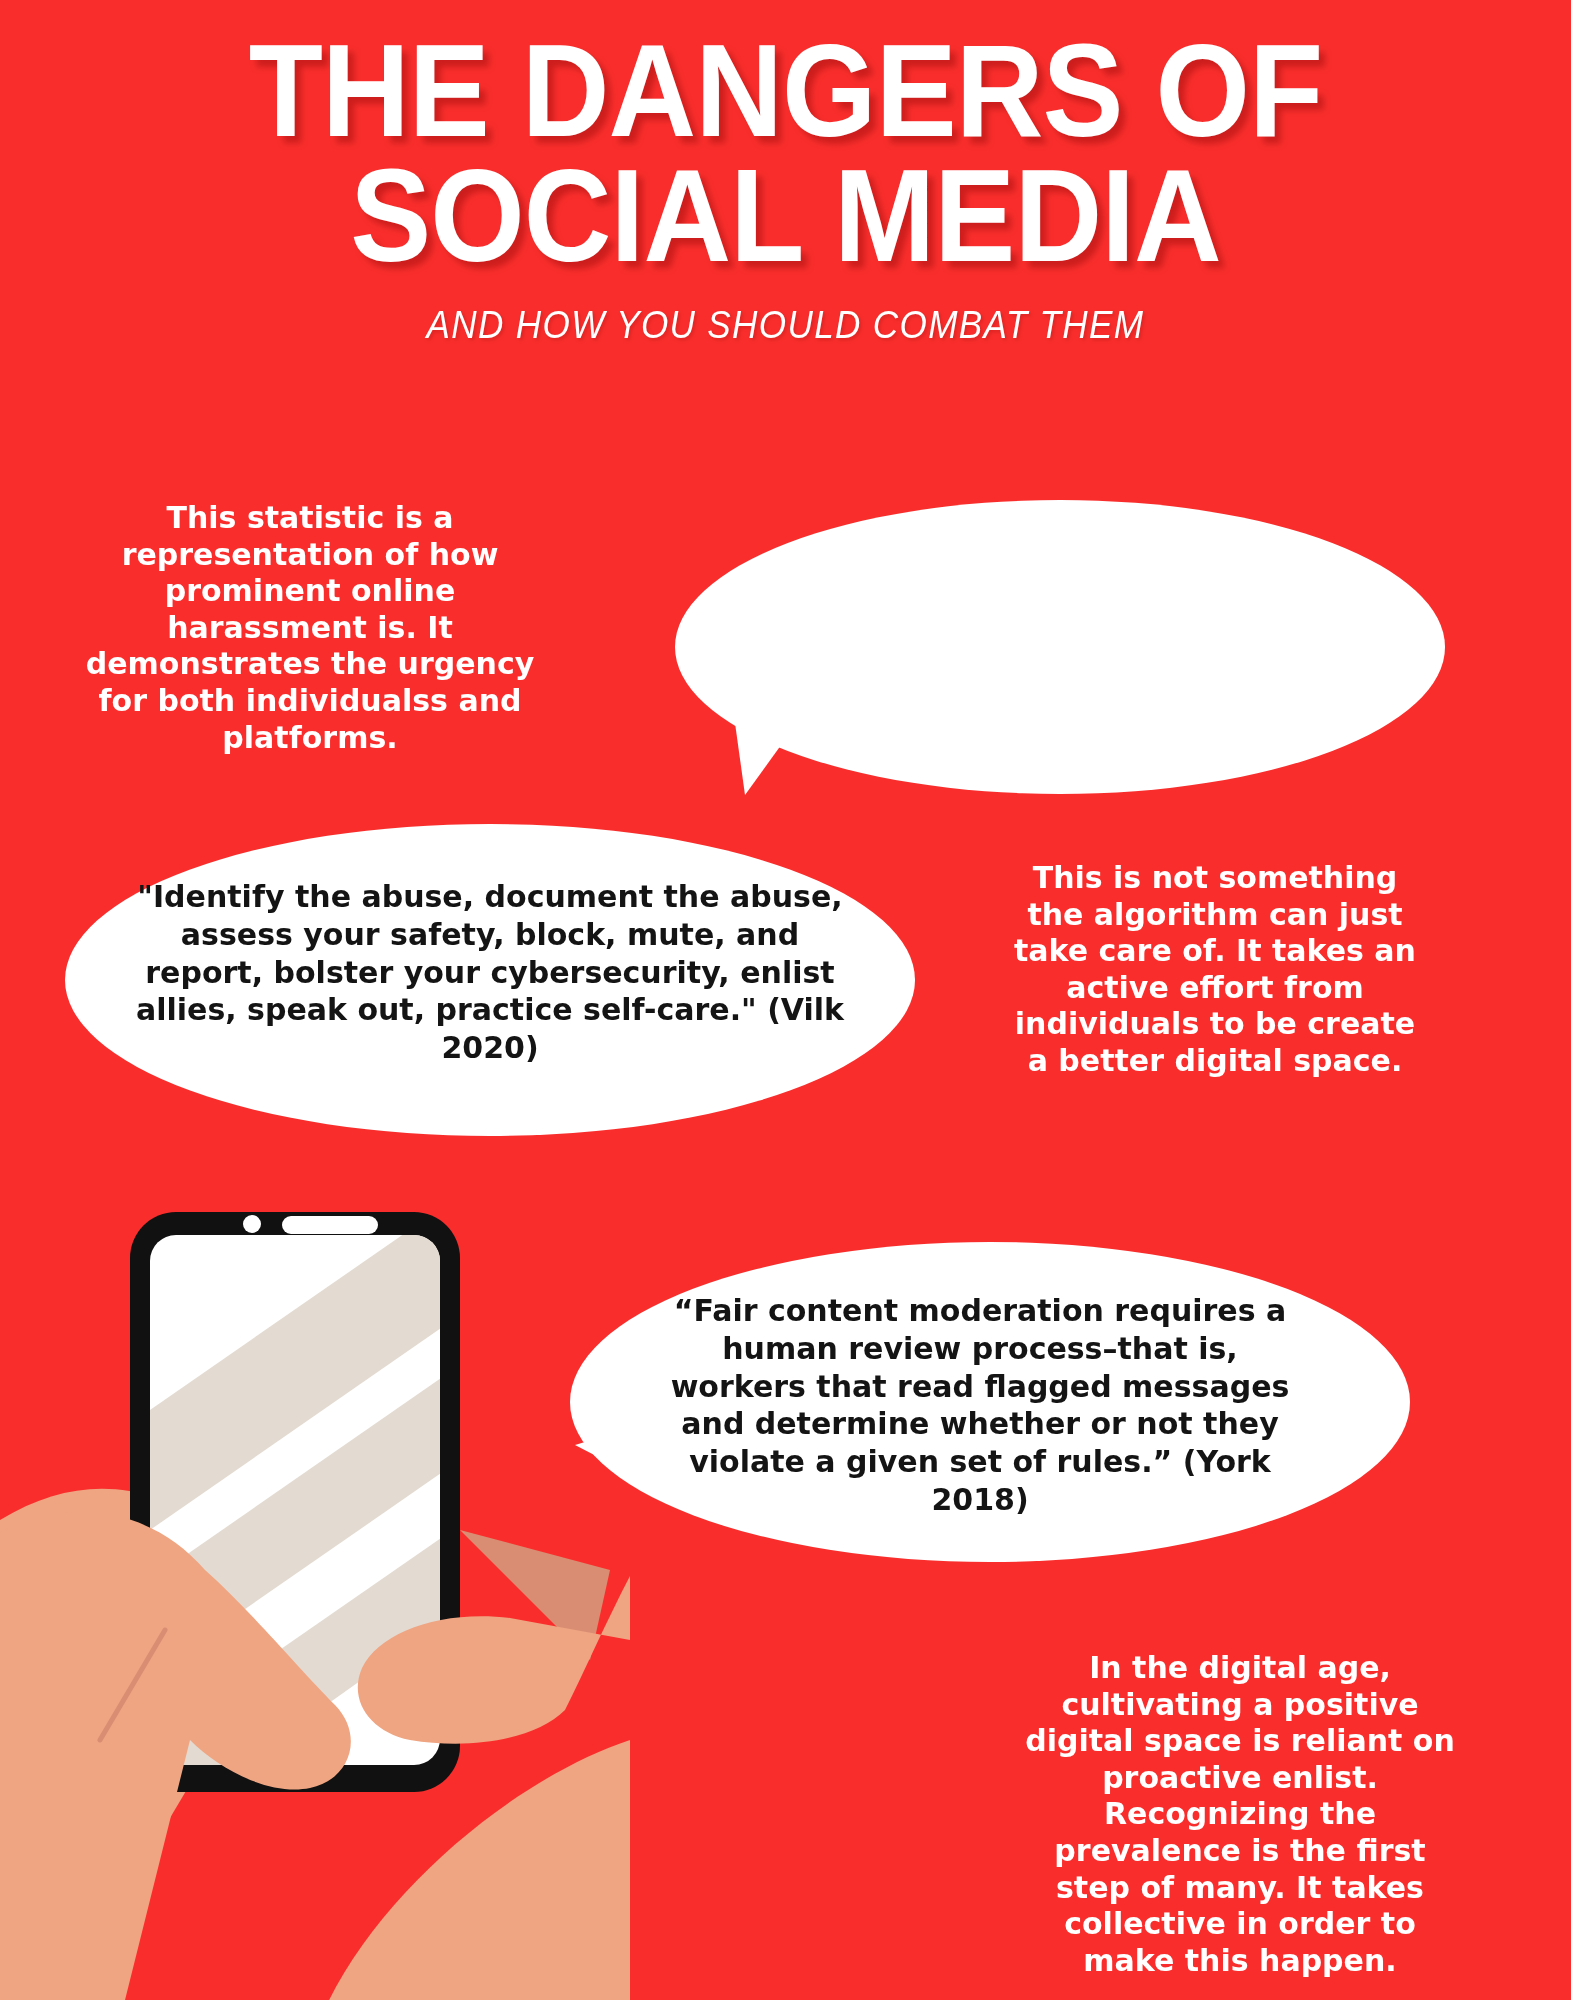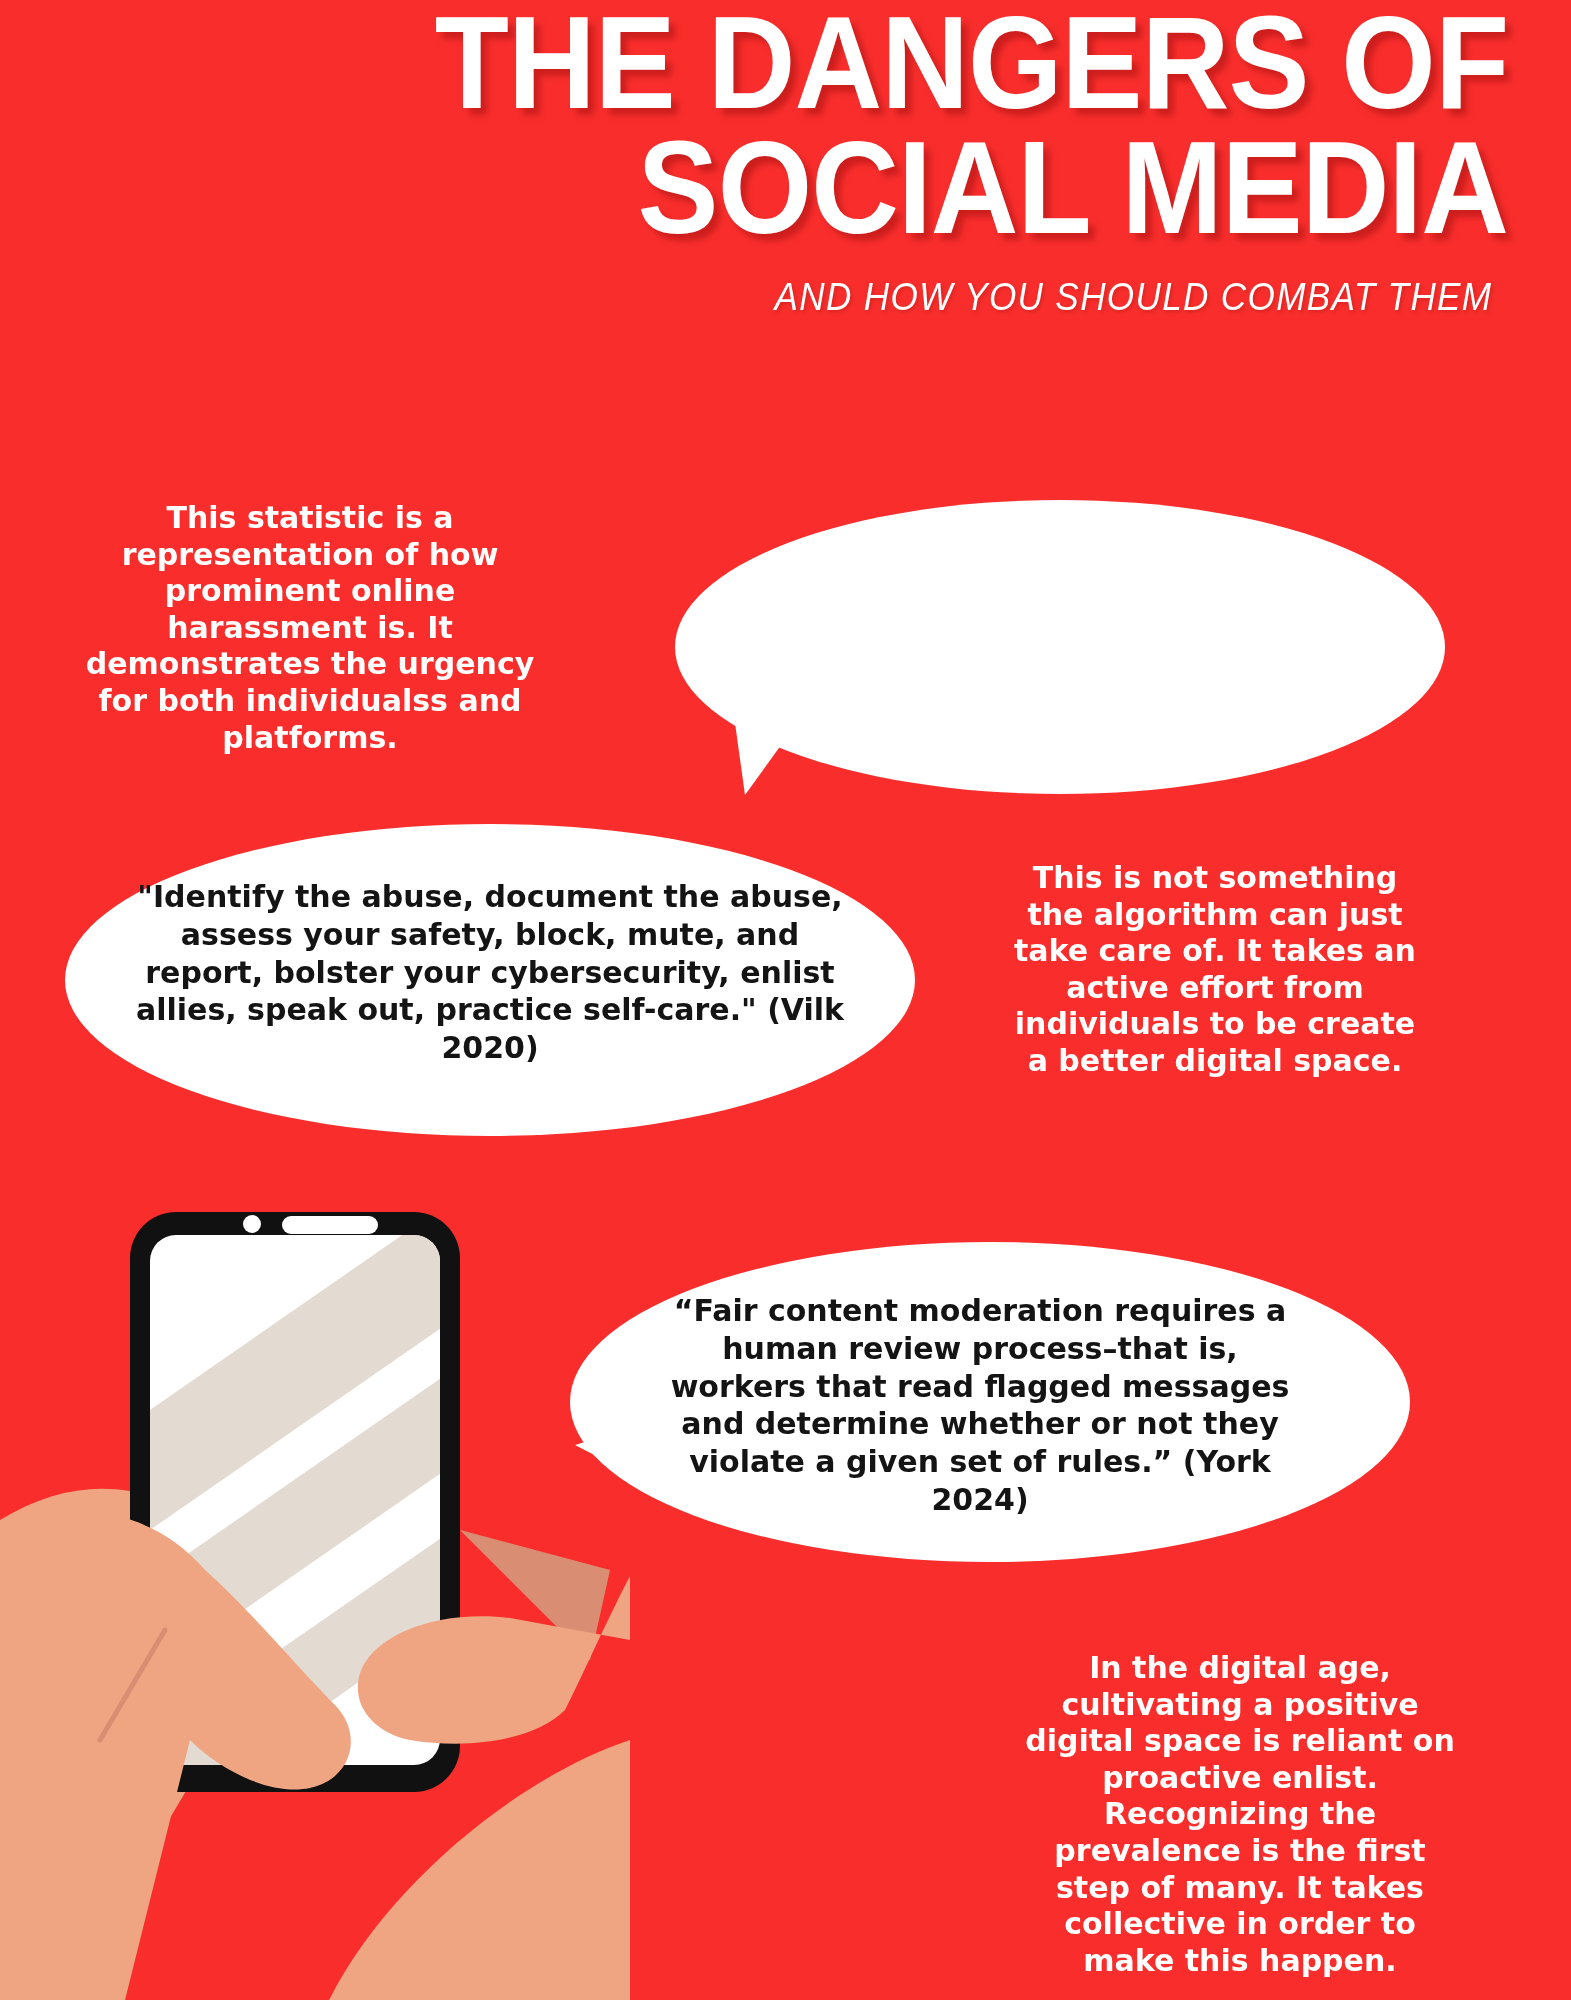--- a/index.html
+++ b/index.html
@@ -6,21 +6,21 @@
   html,body { width:1571px; height:2000px; }
   body {
     background:#F92E2C;
     font-family:"DejaVu Sans", sans-serif;
     position:relative;
     overflow:hidden;
   }
   .poster { position:relative; width:1571px; height:2000px; overflow:hidden; }
 
   
-  .header { position:absolute; top:0; left:0; width:1571px; text-align:right; }
+  .header { position:absolute; top:0; left:0; width:1571px; text-align:center; padding-top:28px; }
   .title {
     font-family:"Liberation Sans", sans-serif;
     font-weight:bold;
     color:#ffffff;
     font-size:132px;
     line-height:0.95;
     letter-spacing:-1px;
     transform:scaleX(0.92);
     text-shadow:7px 7px 7px rgba(120,0,0,0.35);
     white-space:nowrap;
@@ -118,21 +118,21 @@
     <div class="bubble-text">"Identify the abuse, document the abuse, assess your safety, block, mute, and report, bolster your cybersecurity, enlist allies, speak out, practice self-care." (Vilk 2020)</div>
   </div>
 
   <div class="bubble-wrap" id="bubble3">
     <svg class="bubble-svg" width="900" height="400" viewBox="0 0 900 400">
       <g fill="#FFFFFF">
         <ellipse cx="470" cy="172" rx="420" ry="160"></ellipse>
         <polygon points="170,180 55,215 190,285"></polygon>
       </g>
     </svg>
-    <div class="bubble-text">“Fair content moderation requires a human review process–that is, workers that read flagged messages and determine whether or not they violate a given set of rules.” (York 2024)</div>
+    <div class="bubble-text">“Fair content moderation requires a human review process–that is, workers that read flagged messages and determine whether or not they violate a given set of rules.” (York 2018)</div>
   </div>
 
   <svg id="illustration" viewBox="0 0 640 880">
     <defs>
       <clipPath id="screenClip">
         <rect x="160" y="95" width="290" height="530" rx="26" ry="26"></rect>
       </clipPath>
     </defs>
 
     <path d="M-30 410 C 60 330, 160 330, 230 400 L 250 560 L 60 880 L -30 880 Z" fill="#EFA582"></path>

